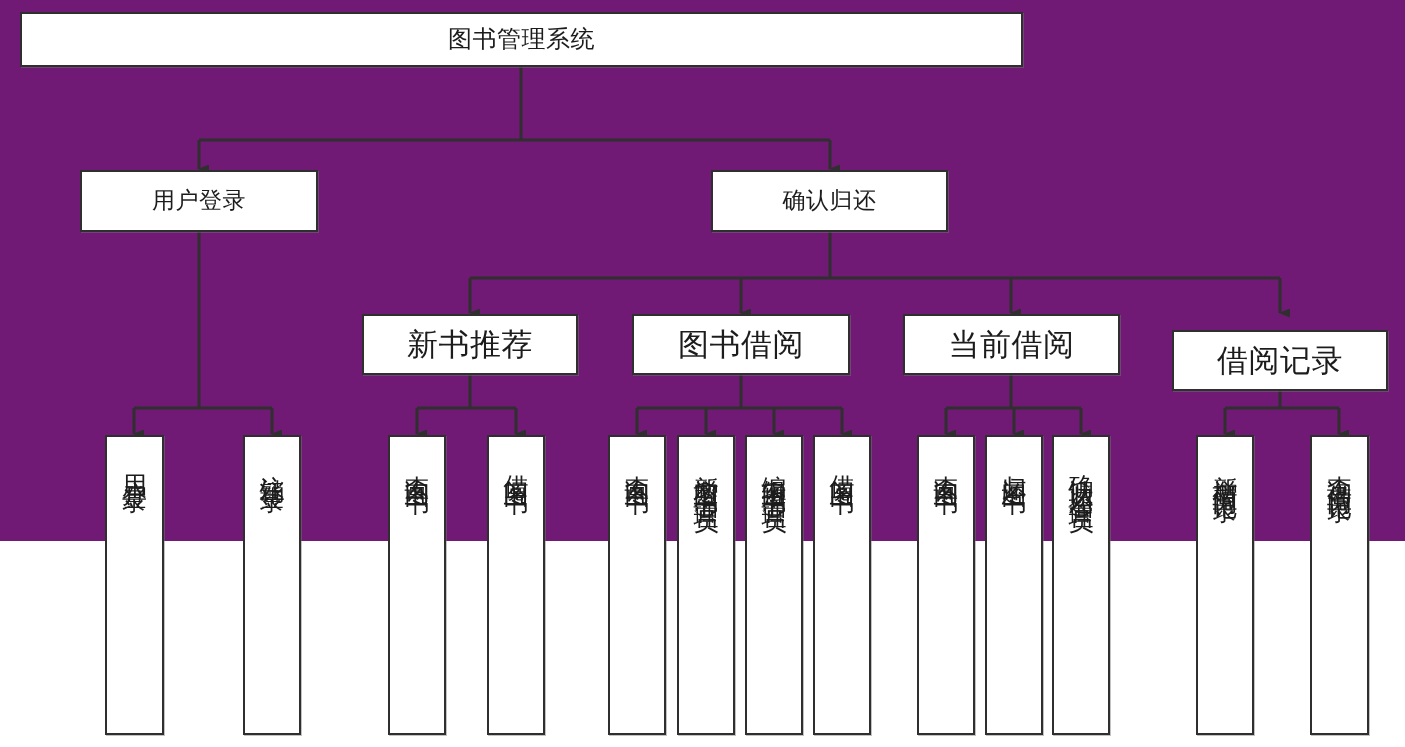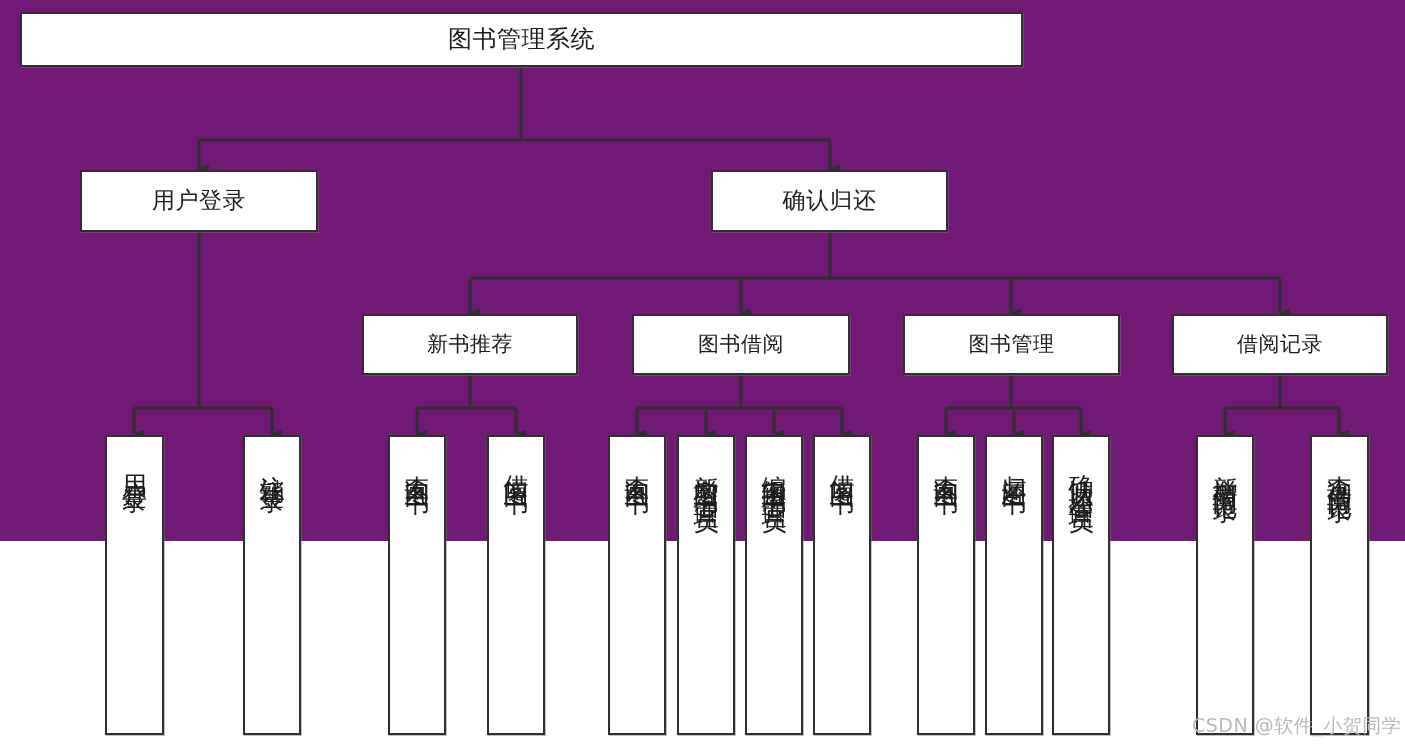--- a/index.html
+++ b/index.html
@@ -57,21 +57,21 @@
   }
   .node.vertical .node-label {
     writing-mode: vertical-rl;
     text-orientation: upright;
     font-size: 25px;
     letter-spacing: 5px;
     line-height: 1;
   }
   .node.root .node-label { font-size: 24px; }
   .node.level2 .node-label { font-size: 23px; }
-  .node.level3 .node-label { font-size: 21px; }
+  .node.level3 .node-label { font-size: 31px; }
   .watermark {
     position: absolute;
     color: #b9b9b9;
     font-size: 19px;
     letter-spacing: 0.5px;
     white-space: nowrap;
     font-family: "DejaVu Sans", "Liberation Sans", sans-serif;
     user-select: none;
   }
 </style>
@@ -133,23 +133,23 @@
       <div class="node level2 horizontal" style="left: 711px; top: 170px; width: 237px; height: 62px;">
         <span class="node-label">确认归还</span>
       </div>
       <div class="node level3 horizontal" style="left: 362px; top: 314px; width: 216px; height: 61px;">
         <span class="node-label">新书推荐</span>
       </div>
       <div class="node level3 horizontal" style="left: 632px; top: 314px; width: 218px; height: 61px; align-items: center;">
         <span class="node-label">图书借阅</span>
       </div>
       <div class="node level3 horizontal" style="left: 903px; top: 314px; width: 217px; height: 61px;">
-        <span class="node-label">图书管理</span>
+        <span class="node-label">当前借阅</span>
       </div>
-      <div class="node level3 horizontal" style="left: 1172px; top: 314px; width: 216px; height: 61px;">
+      <div class="node level3 horizontal" style="left: 1172px; top: 330px; width: 216px; height: 61px;">
         <span class="node-label">借阅记录</span>
       </div>
       <div class="node leaf vertical" style="left: 105px; top: 435px; width: 59px; height: 300px; padding-top: 18px;">
         <span class="node-label">用户登录</span>
       </div>
       <div class="node leaf vertical" style="left: 243px; top: 435px; width: 58px; height: 300px; padding-top: 18px;">
         <span class="node-label">注销登录</span>
       </div>
       <div class="node leaf vertical" style="left: 388px; top: 435px; width: 58px; height: 300px; padding-top: 18px;">
         <span class="node-label">查询图书</span>
@@ -179,15 +179,14 @@
         <span class="node-label">确认归还（管理员）</span>
       </div>
       <div class="node leaf vertical" style="left: 1196px; top: 435px; width: 58px; height: 300px; padding-top: 18px;">
         <span class="node-label">新增借阅记录</span>
       </div>
       <div class="node leaf vertical" style="left: 1310px; top: 435px; width: 59px; height: 300px; padding-top: 18px;">
         <span class="node-label">查询借阅记录</span>
       </div>
     </div>
 
-  <div class="watermark" style="left: 1192px; top: 713px; color: rgb(185, 185, 185);">CSDN @软件_小贺同学</div>
 
 </div>
 
 </body></html>

